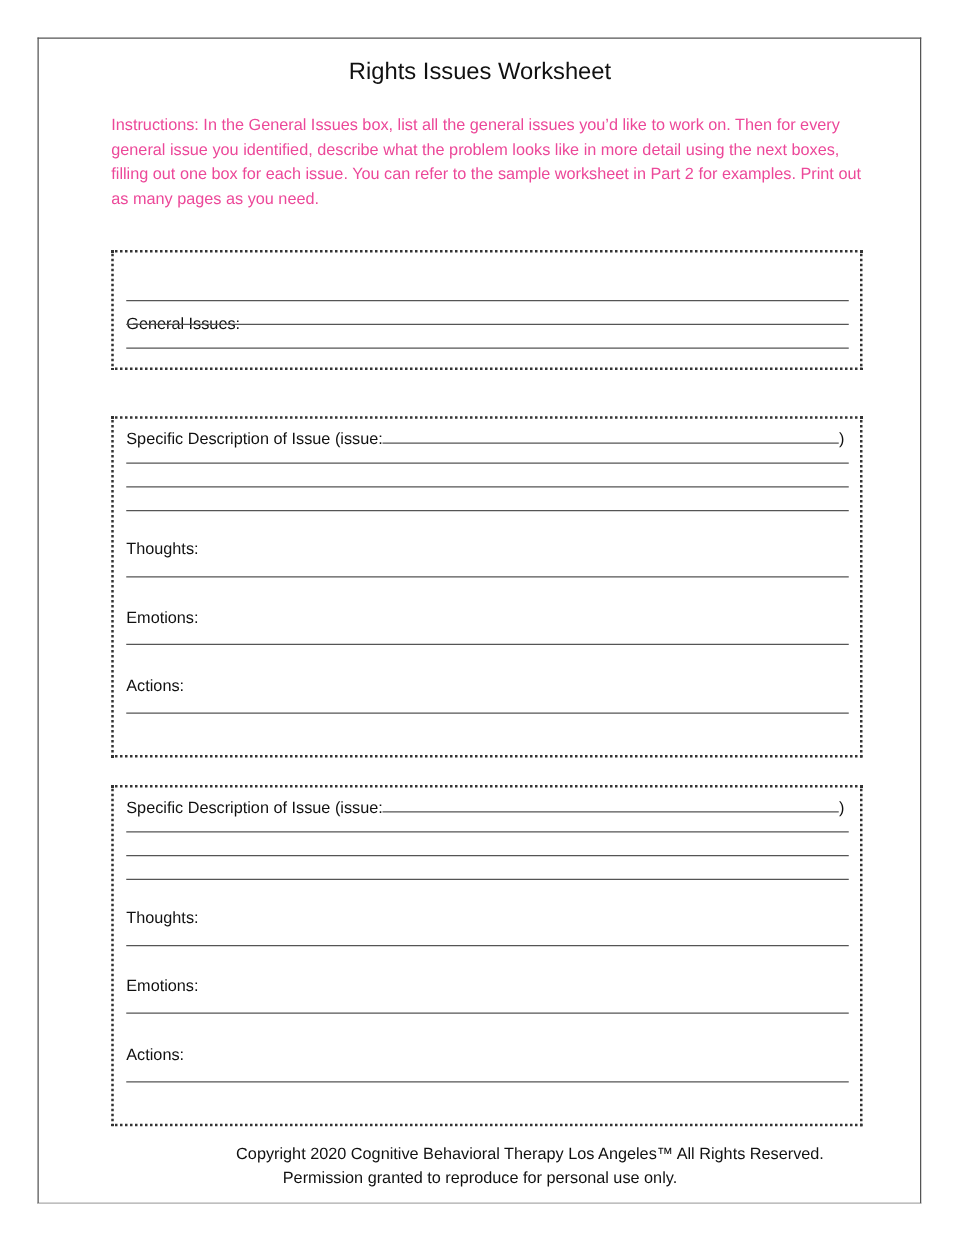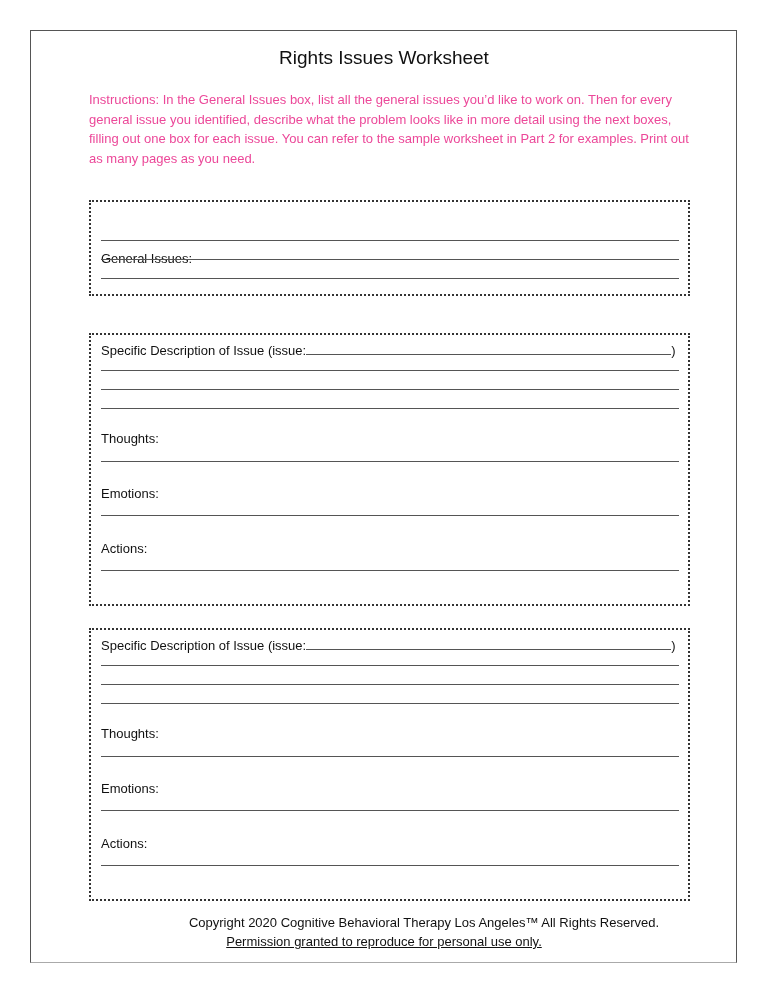--- a/index.html
+++ b/index.html
@@ -59,13 +59,13 @@
   <div class="rule" style="top:73px;"></div>
   <div class="box-label" style="top:96px;">Thoughts:</div>
   <div class="rule" style="top:126px;"></div>
   <div class="box-label" style="top:151px;">Emotions:</div>
   <div class="rule" style="top:180px;"></div>
   <div class="box-label" style="top:206px;">Actions:</div>
   <div class="rule" style="top:235px;"></div>
 </div>
 
 <div class="footer" style="top:913px;padding-left:40px;">Copyright 2020 Cognitive Behavioral Therapy Los Angeles™ All Rights Reserved.</div>
-<div class="footer" style="top:932px;text-decoration:underline;">Permission granted to reproduce for personal use only.</div>
+<div class="footer" style="top:932px;">Permission granted to reproduce for personal use only.</div>
 
 </body></html>

